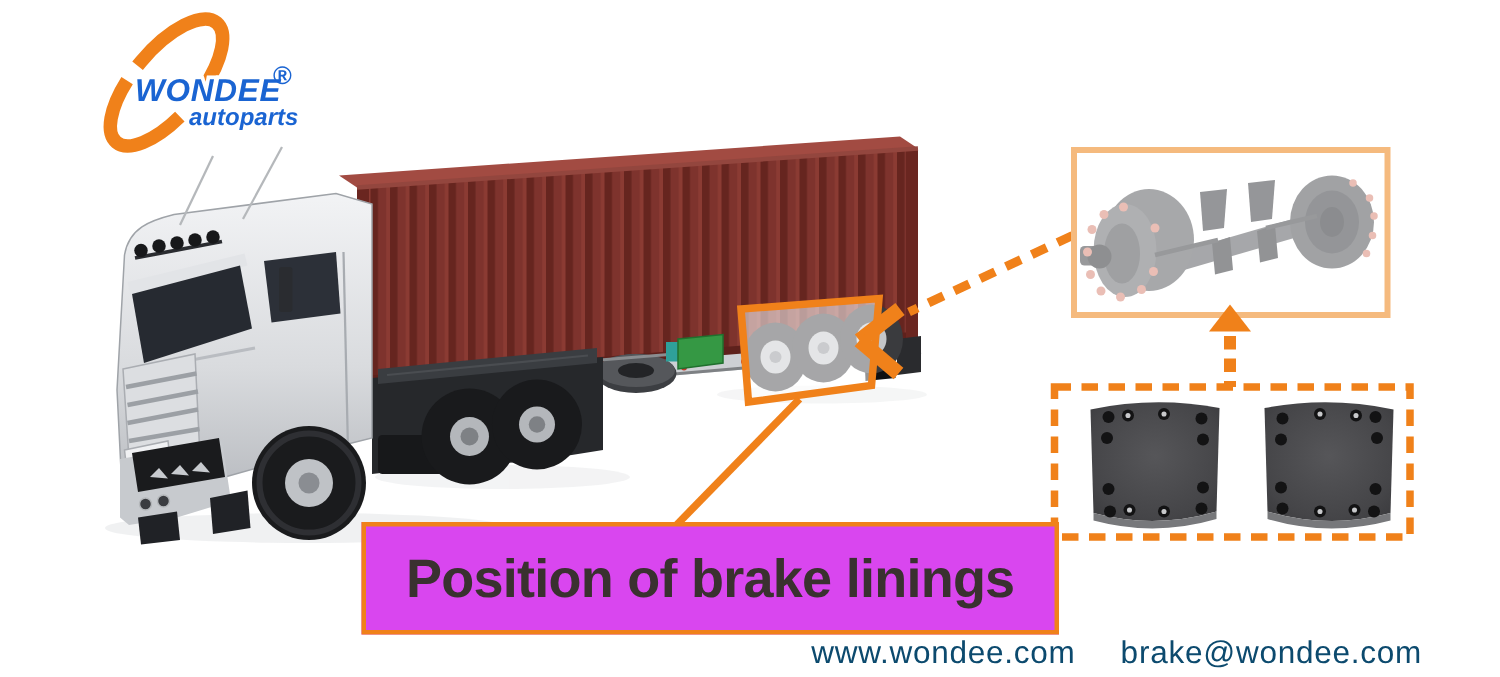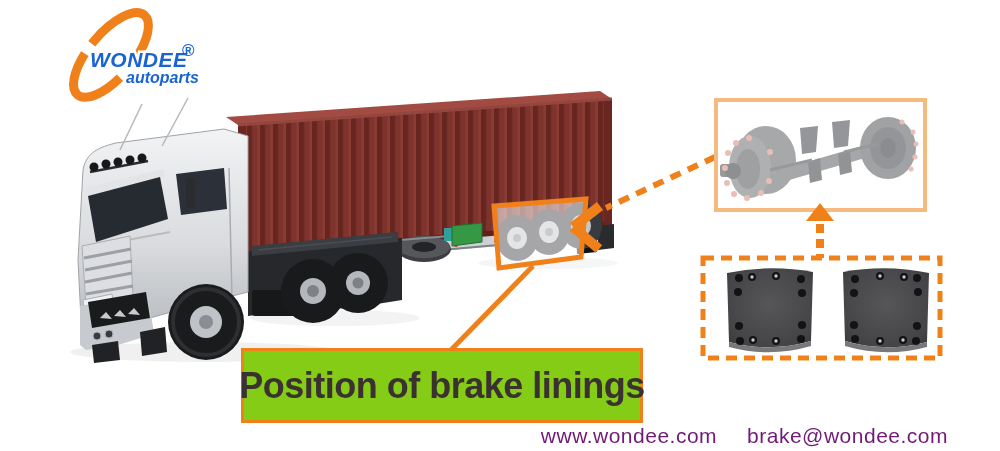--- a/index.html
+++ b/index.html
@@ -2,31 +2,31 @@
 <html><head>
 <meta charset="utf-8">
 <style>
   html,body{margin:0;padding:0;background:#ffffff;}
   .stage{
     position:relative;width:1000px;height:451px;background:#ffffff;
     font-family:"Liberation Sans",sans-serif;overflow:hidden;
   }
   .stage svg.scene{position:absolute;left:0;top:0;z-index:1;}
   .label-box{
-    position:absolute;left:241px;top:348px;width:402px;height:75px;
-    box-sizing:border-box;border:3px solid #F0811A;background:#84cc16;
+    position:absolute;left:241px;top:348px;width:465px;height:75px;
+    box-sizing:border-box;border:3px solid #F0811A;background:#d946ef;
     display:flex;align-items:center;justify-content:center;z-index:3;
   }
   .label-box span{
     font-weight:bold;font-size:36px;letter-spacing:-0.5px;color:#3A3130;
     font-family:"Liberation Sans",sans-serif;white-space:nowrap;
   }
   .footer{
     position:absolute;top:424px;right:52px;z-index:3;display:flex;gap:30px;
-    font-size:21px;color:#701a75;letter-spacing:0.5px;white-space:nowrap;align-items:center;
+    font-size:21px;color:#0c4a6e;letter-spacing:0.5px;white-space:nowrap;align-items:center;
   }
 </style>
 </head>
 <body>
 
 <div class="stage">
 
 <svg class="scene" width="1000" height="451" viewBox="0 0 1000 451">
   <defs>
     <linearGradient id="cabGrad" x1="0" y1="0" x2="0" y2="1">

